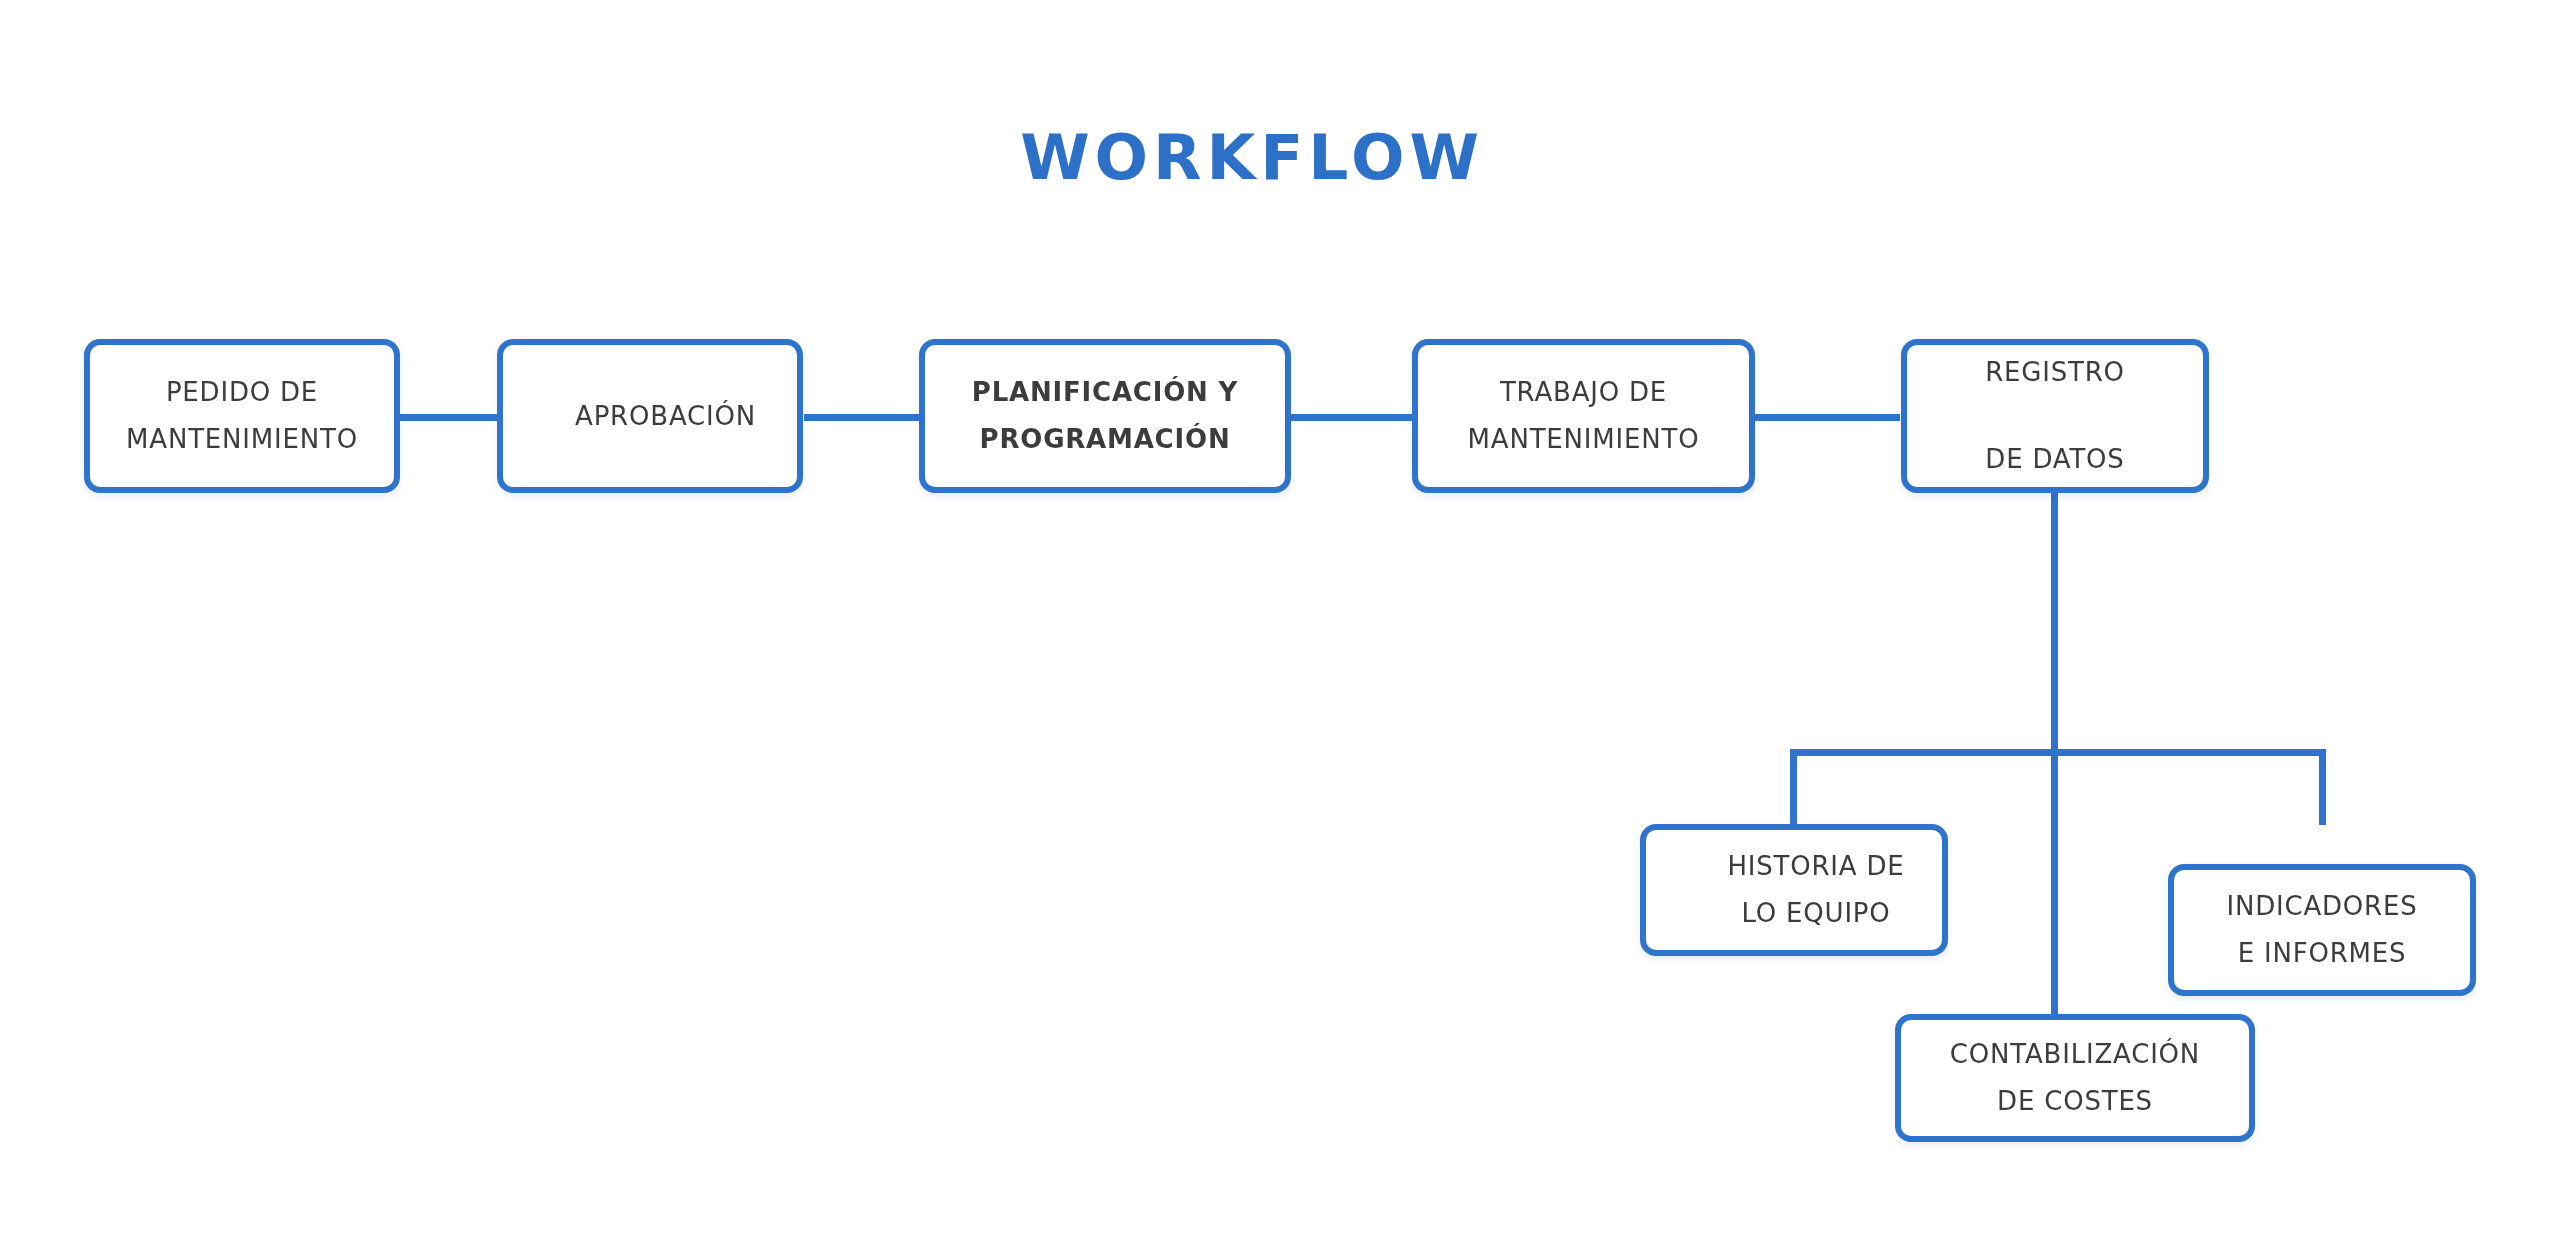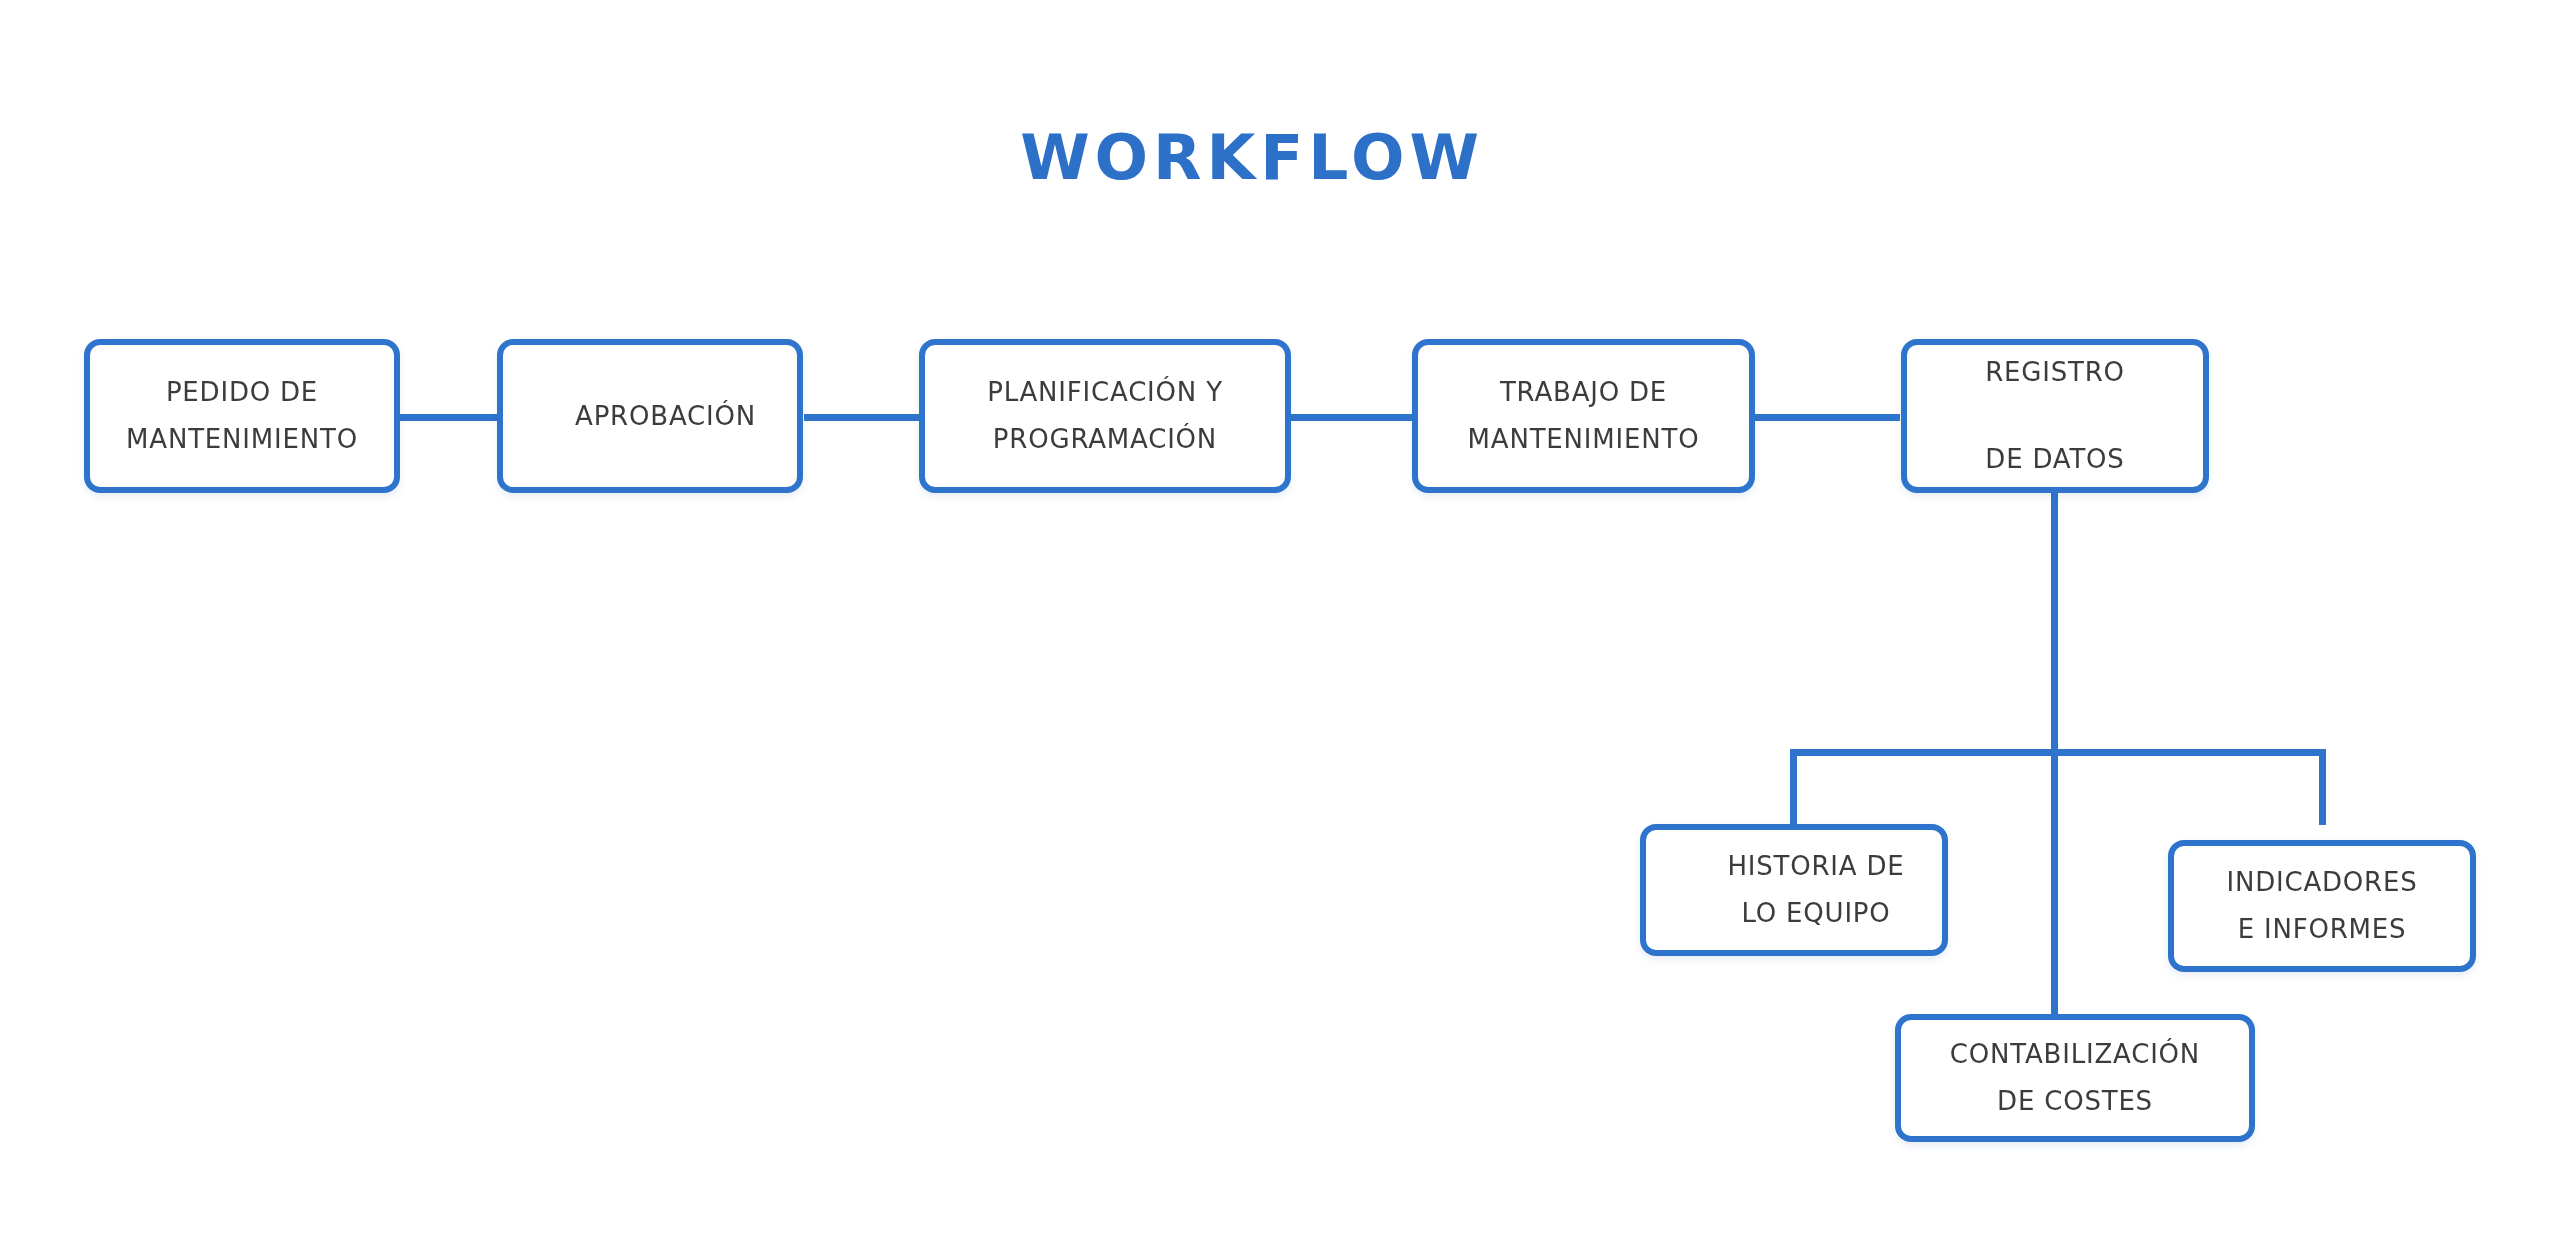--- a/index.html
+++ b/index.html
@@ -44,27 +44,27 @@
   .node .line { display: block; white-space: nowrap; }
 
   .edge {
     position: absolute;
     background: var(--accent, #2e74cc);
   }
 
   
   .n-pedido         { left: 77px;  top: 339px;  width: 316px; height: 154px; margin-left: 7px; }
   .n-aprobacion     { left: 497px;  top: 339px;  width: 306px; height: 154px; padding-left: 31px; }
-  .n-planificacion  { left: 919px; top: 339px;  width: 372px; height: 154px; }
+  .n-planificacion  { left: 919px; top: 339px;  width: 372px; height: 154px; font-weight: bold; }
   .n-trabajo        { left: 1412px; top: 339px;  width: 343px; height: 154px; }
   .n-registro       { left: 1901px; top: 339px;  width: 308px; height: 154px; gap: 40px; }
 
   
   .n-historia       { left: 1640px; top: 824px; width: 308px; height: 132px; padding-left: 44px; }
-  .n-indicadores    { left: 2168px; top: 840px; width: 308px; height: 132px; }
+  .n-indicadores    { left: 2168px; top: 864px; width: 308px; height: 132px; }
   .n-contabilizacion{ left: 1895px; top: 1014px; width: 360px; height: 128px; }
 
   
   .e-c1 { left: 393px;  top: 414px; width: 105px; height: 7px; }
   .e-c2 { left: 804px; top: 414px; width: 116px; height: 7px; }
   .e-c3 { left: 1291px; top: 414px; width: 121px; height: 7px; }
   .e-c4 { left: 1755px; top: 414px; width: 145px; height: 7px; }
 
   
   .e-stem  { left: 2051px; top: 491px;  width: 7px;  height: 523px; }

